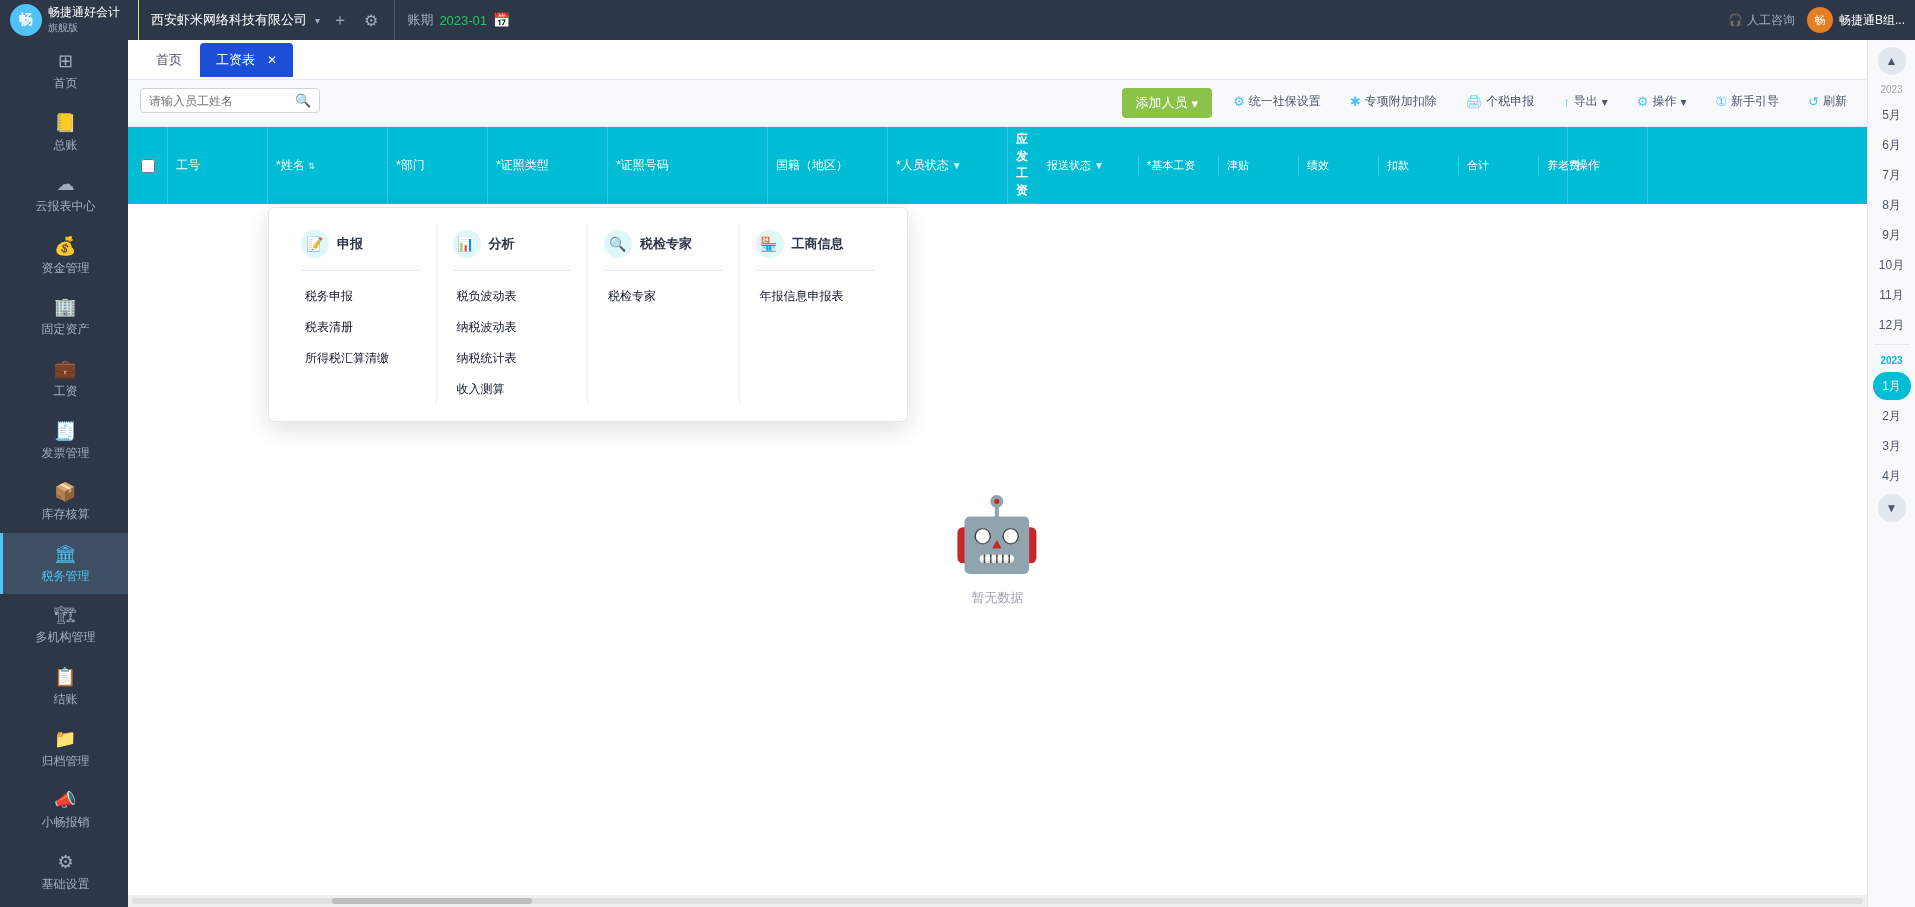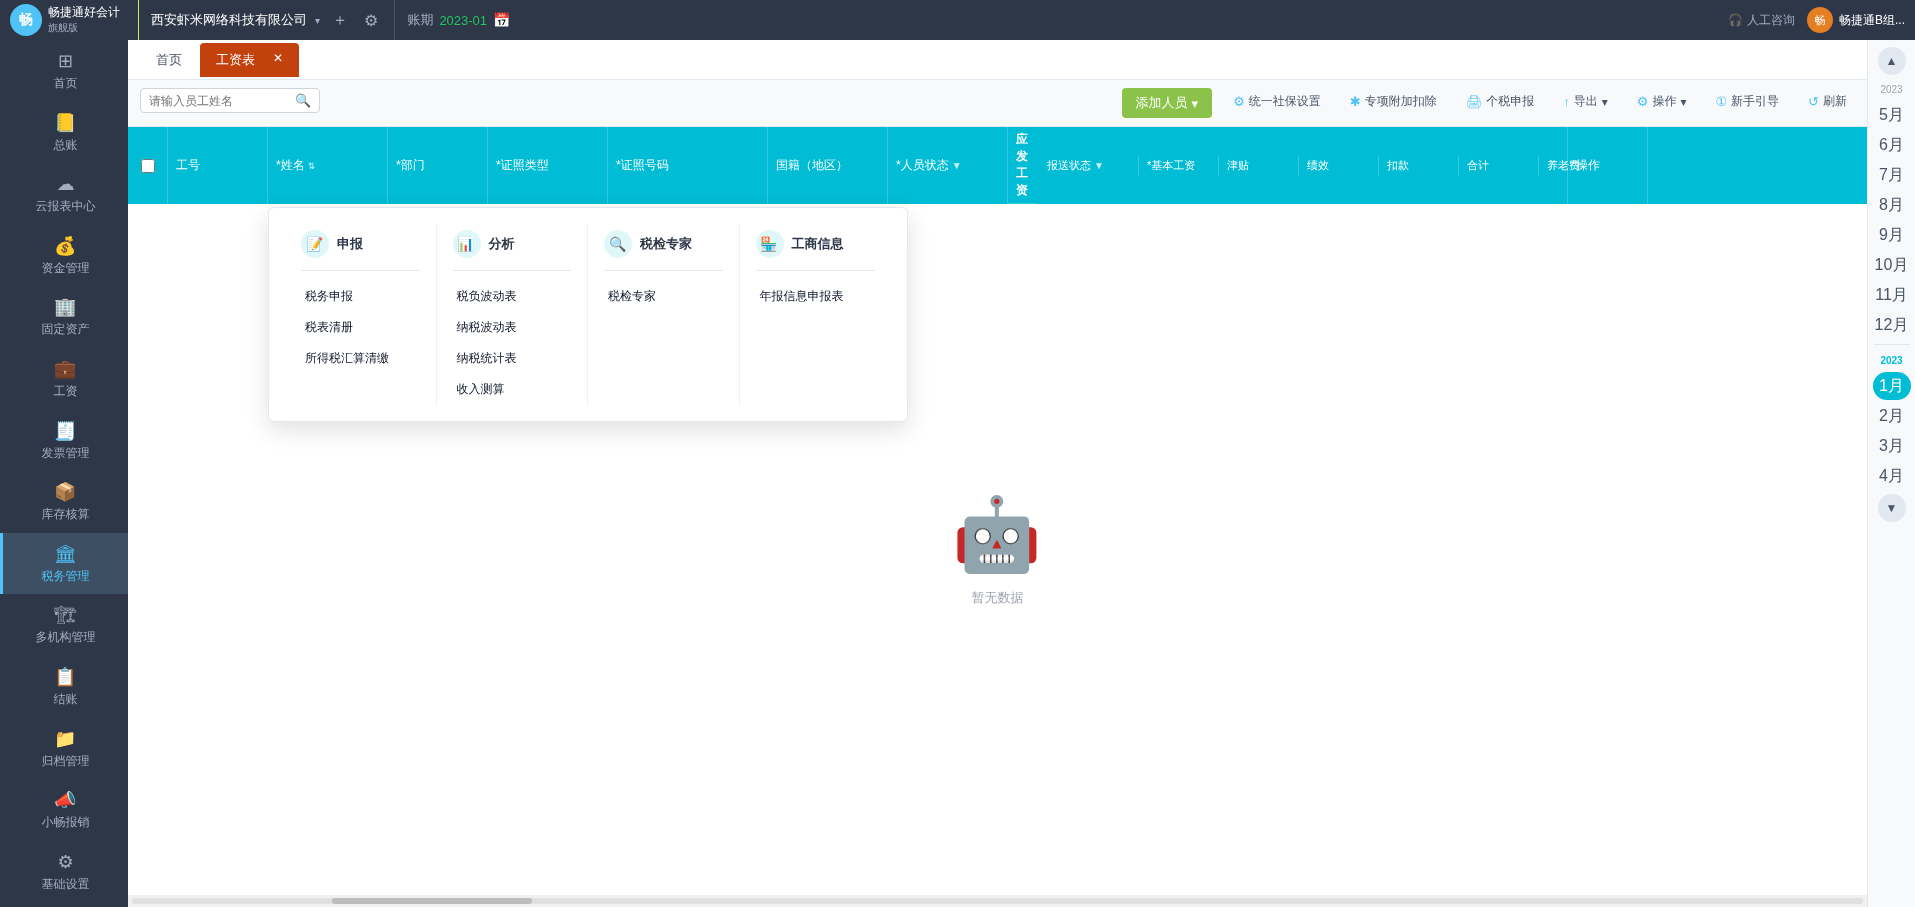--- a/index.html
+++ b/index.html
@@ -131,23 +131,23 @@
     }
     .tab-item {
       padding: 8px 16px;
       cursor: pointer;
       font-size: 13px;
       color: #4a5568;
       border-radius: 4px 4px 0 0;
       position: relative;
     }
     .tab-item.active {
-      background: #c2410c;
+      background: #1d4ed8;
       color: white;
-      display: flex; align-items: flex-start; gap: 18px;
+      display: flex; align-items: center; gap: 12px;
     }
     .tab-close {
       font-size: 12px; cursor: pointer;
       background: none; border: none; color: white;
     }
 
     
     .toolbar {
       background: #f7f9fb;
       padding: 8px 12px;
@@ -268,21 +268,21 @@
       display: flex;
       flex-direction: column;
       align-items: center;
       overflow-y: auto;
       flex-shrink: 0;
       padding-top: 4px;
     }
     .cal-month {
       width: 38px; height: 28px;
       display: flex; align-items: center; justify-content: center;
-      font-size: 16px; color: #4a5568; cursor: pointer;
+      font-size: 12px; color: #4a5568; cursor: pointer;
       border-radius: 4px;
       margin: 1px 0;
     }
     .cal-month.active { background: #00bcd4; color: white; border-radius: 14px; }
     .cal-month.year-label {
       font-size: 10px; color: #9ca3af; cursor: default; height: 20px;
       background: none;
     }
     .cal-nav {
       width: 28px; height: 28px; border-radius: 50%;

